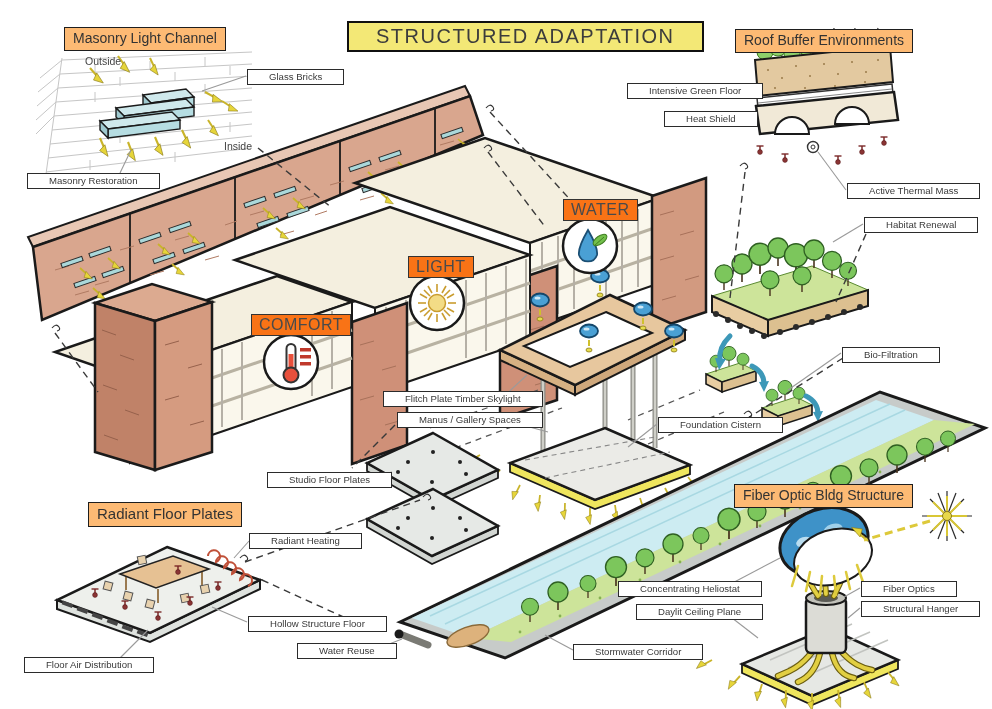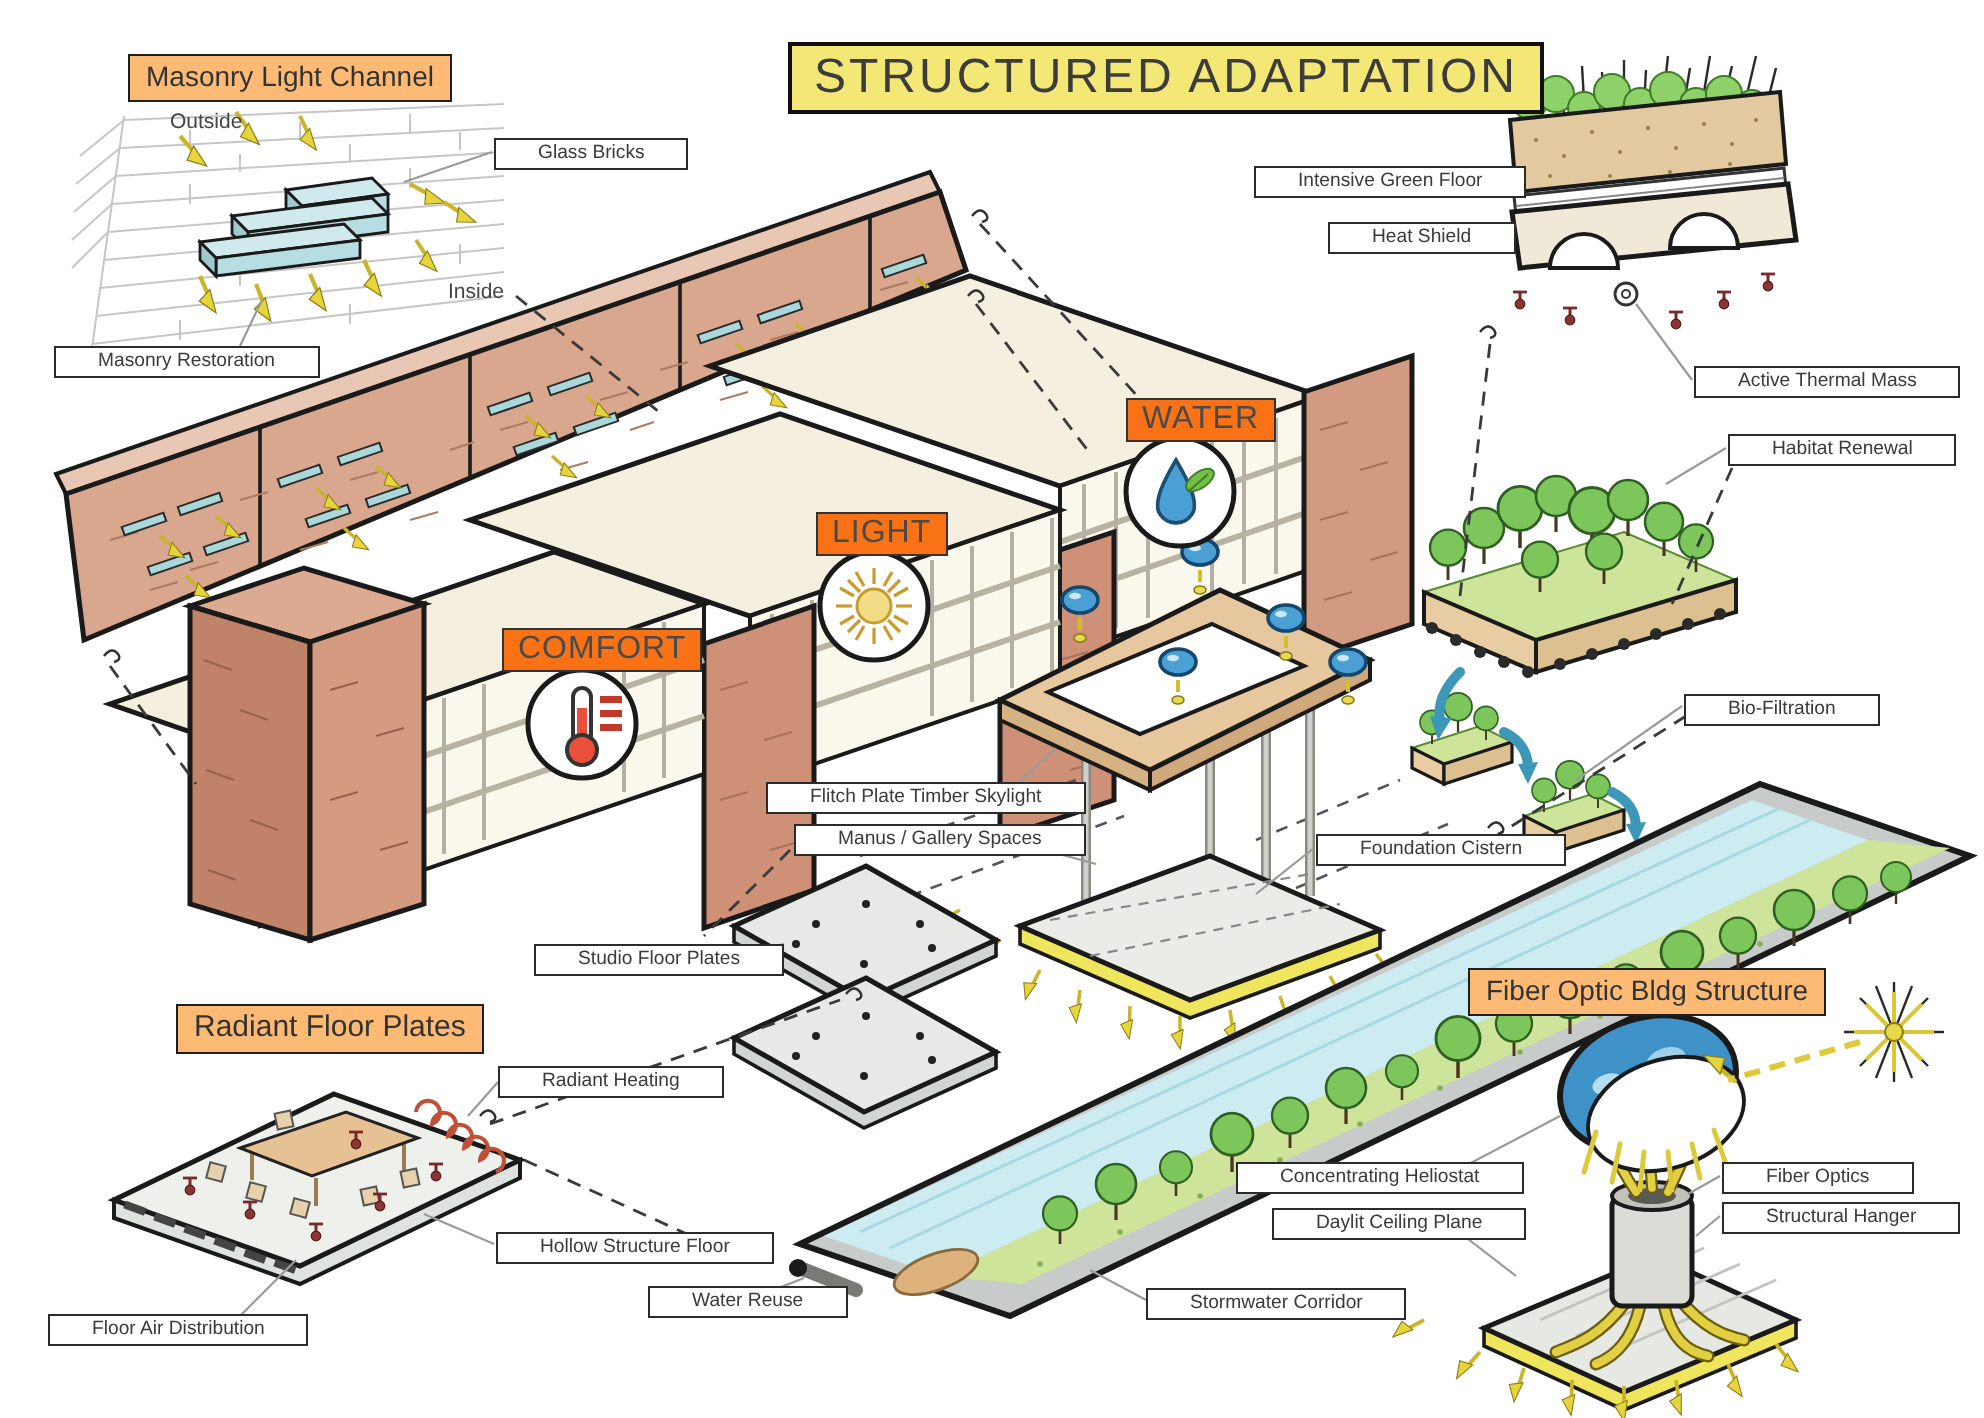--- a/index.html
+++ b/index.html
@@ -3,22 +3,22 @@
 <meta charset="utf-8">
 <style>
   html,body{margin:0;padding:0;background:#888;}
   #canvas{position:relative;width:992px;height:709px;background:#ffffff;overflow:hidden;
           font-family:"Liberation Sans","DejaVu Sans",sans-serif;margin:0 auto;}
   #art{position:absolute;left:0;top:0;z-index:1;}
   .lab{position:absolute;z-index:2;white-space:nowrap;color:#3a3a3a;}
   .tag{background:#fff;border:1.5px solid #2b2b2b;padding:1px 21px;font-size:9.6px;line-height:1.2;}
   .sec{background:#fdba74;border:1.7px solid #1e1e1e;padding:2px 8px;font-size:14px;line-height:1.25;color:#333;}
   .zone{background:#f97316;border:1.7px solid #333;padding:1px 7px;font-size:16px;letter-spacing:.5px;color:#4a4a4a;}
-  .main-title{background:#f3e876;border:2.2px solid #101010;padding:2px 11px;font-size:24px;
-              letter-spacing:1.5px;color:#3c3c3c;margin-left:47px;}
+  .main-title{background:#f3e876;border:2.2px solid #101010;padding:2px 27px;font-size:20px;
+              letter-spacing:1.5px;color:#3c3c3c;}
   .plain{font-size:10.5px;color:#444;margin-left:27px;}
 </style>
 </head>
 <body>
 
 <div id="canvas">
 
 <svg id="art" width="992" height="709" viewBox="0 0 992 709">
 <defs>
   <g id="ya">
@@ -650,20 +650,21 @@
 </svg>
 
 <div class="lab main-title" style="left:347px;top:21px">STRUCTURED ADAPTATION</div>
 
 <div class="lab sec" style="left:64px;top:27px">Masonry Light Channel</div>
 <div class="lab plain" style="left:58px;top:55px">Outside</div>
 <div class="lab plain" style="left:197px;top:140px">Inside</div>
 <div class="lab tag" style="left:247px;top:69px">Glass Bricks</div>
 <div class="lab tag" style="left:27px;top:173px">Masonry Restoration</div>
 
+<div class="lab sec" style="left:735px;top:29px">Roof Buffer Environments</div>
 <div class="lab tag" style="left:627px;top:83px">Intensive Green Floor</div>
 <div class="lab tag" style="left:664px;top:111px">Heat Shield</div>
 <div class="lab tag" style="left:847px;top:183px">Active Thermal Mass</div>
 <div class="lab tag" style="left:864px;top:217px">Habitat Renewal</div>
 <div class="lab tag" style="left:842px;top:347px">Bio-Filtration</div>
 
 <div class="lab zone" style="left:563px;top:199px">WATER</div>
 <div class="lab zone" style="left:408px;top:256px">LIGHT</div>
 <div class="lab zone" style="left:251px;top:314px">COMFORT</div>
 
@@ -676,16 +677,16 @@
 <div class="lab tag" style="left:249px;top:533px">Radiant Heating</div>
 <div class="lab tag" style="left:248px;top:616px">Hollow Structure Floor</div>
 <div class="lab tag" style="left:24px;top:657px">Floor Air Distribution</div>
 
 <div class="lab sec" style="left:734px;top:484px">Fiber Optic Bldg Structure</div>
 <div class="lab tag" style="left:618px;top:581px">Concentrating Heliostat</div>
 <div class="lab tag" style="left:861px;top:581px">Fiber Optics</div>
 <div class="lab tag" style="left:861px;top:601px">Structural Hanger</div>
 <div class="lab tag" style="left:636px;top:604px">Daylit Ceiling Plane</div>
 
-<div class="lab tag" style="left:324px;top:643px">Water Reuse</div>
+<div class="lab tag" style="left:297px;top:643px">Water Reuse</div>
 <div class="lab tag" style="left:573px;top:644px">Stormwater Corridor</div>
 
 </div>
 
 </body></html>

